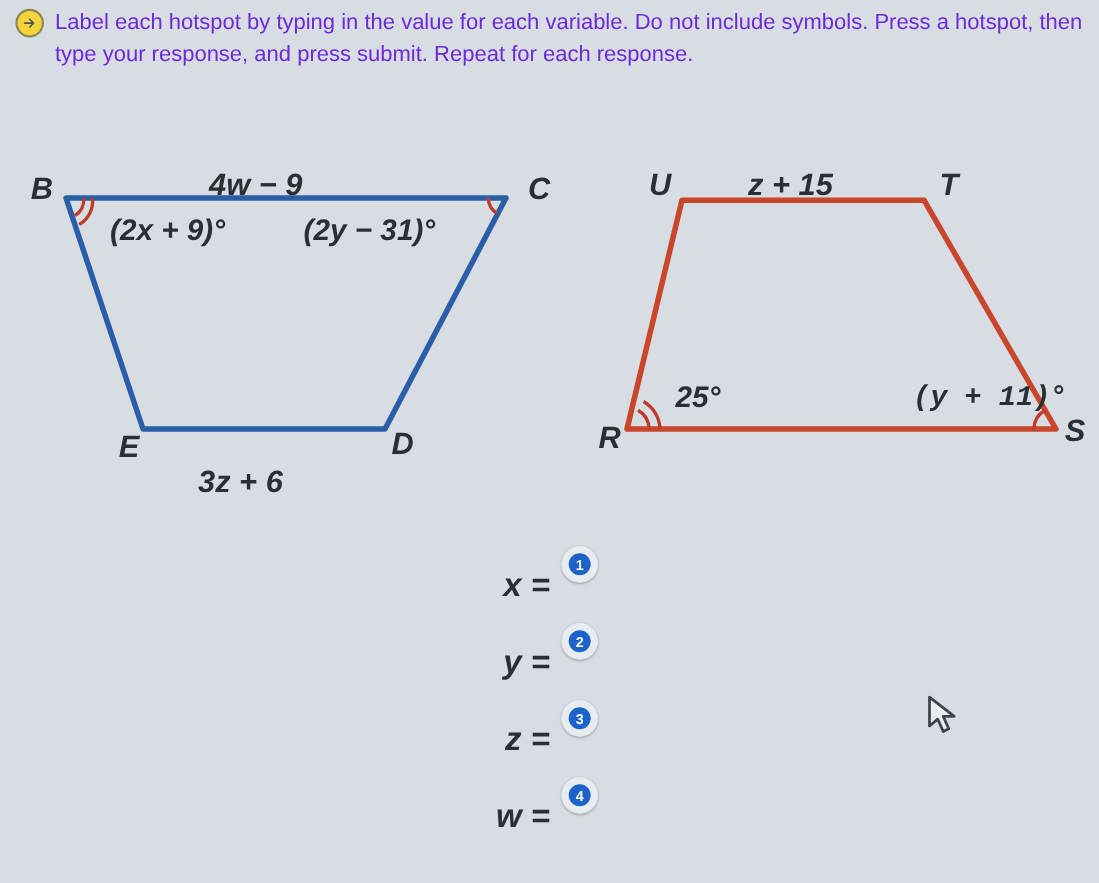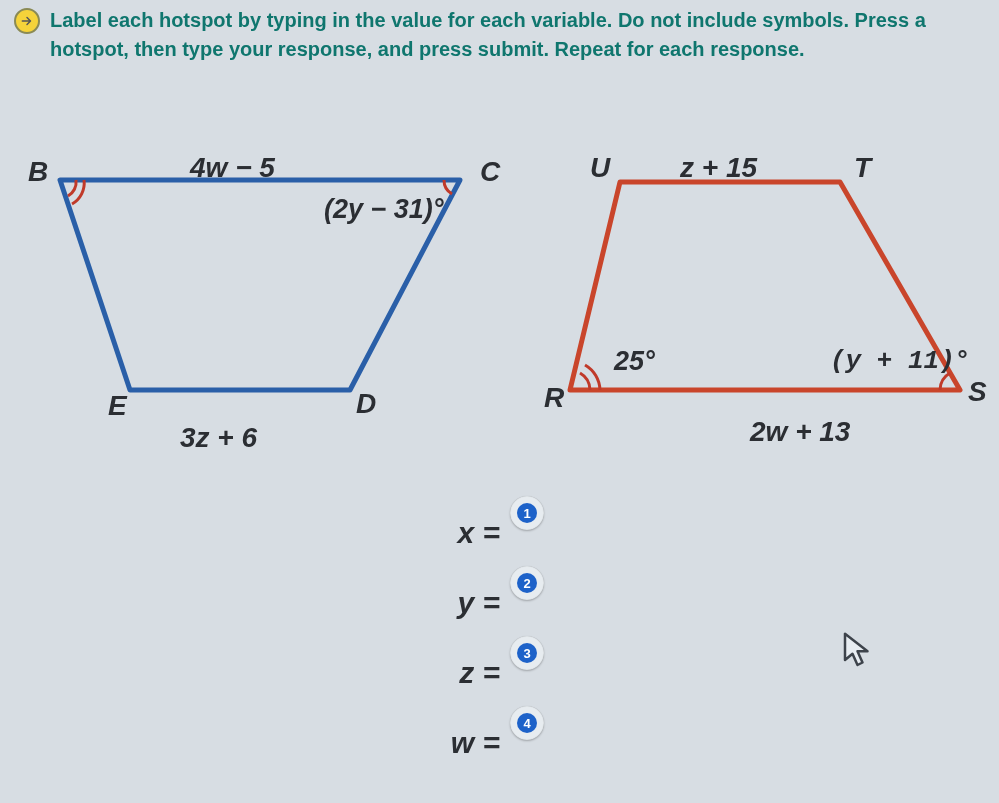--- a/index.html
+++ b/index.html
@@ -23,22 +23,22 @@
     border-radius: 50%;
     background: #f5d33a;
     border: 2px solid #8a8a55;
     display: flex; align-items: center; justify-content: center;
     flex-shrink: 0;
     margin-top: 2px;
   }
   .bullet svg { width: 14px; height: 14px; }
   .instruction-text {
     font-size: 20px;
-    font-weight: 700;
-    color: #0f766e;
+    font-weight: 400;
+    color: #6d28d9;
     line-height: 1.45;
     max-width: 940px;
   }
   .canvas {
     position: absolute;
     left: 0; top: 100px;
     width: 999px; height: 700px;
   }
   .lbl {
     position: absolute;
@@ -111,40 +111,40 @@
 
     <path d="M 26 10 A 16 16 0 0 1 18 26" fill="none" stroke="#c03a2a" stroke-width="3"></path>
     <path d="M 34 10 A 24 24 0 0 1 22 34" fill="none" stroke="#c03a2a" stroke-width="3"></path>
 
     <path d="M 394 10 A 16 16 0 0 0 402 24" fill="none" stroke="#c03a2a" stroke-width="3"></path>
   </svg>
   <div class="lbl vertex" style="left:28px; top:56px;">B</div>
   <div class="lbl vertex" style="left:480px; top:56px;">C</div>
   <div class="lbl vertex" style="left:108px; top:290px;">E</div>
   <div class="lbl vertex" style="left:356px; top:288px;">D</div>
-  <div class="lbl" style="left:190px; top:52px;">4w − 5</div>
-  <div class="lbl" style="left:276px; top:94px; font-size:27px;margin-left:48px;">(2y − 31)°</div>
+  <div class="lbl" style="left:190px; top:52px;">4w − 9</div>
+  <div class="lbl" style="left:100px; top:94px; font-size:27px;">(2x + 9)°</div>
+  <div class="lbl" style="left:276px; top:94px; font-size:27px;">(2y − 31)°</div>
   <div class="lbl" style="left:180px; top:322px;">3z + 6</div>
 
   <svg class="shape" style="left:560px; top:72px;" width="430" height="250">
     <polygon points="60,10 280,10 400,218 10,218" fill="none" stroke="#c9452b" stroke-width="5" stroke-linejoin="round"></polygon>
 
     <path d="M 30 218 A 20 20 0 0 0 20 201" fill="none" stroke="#c03a2a" stroke-width="3"></path>
     <path d="M 40 218 A 30 30 0 0 0 25 193" fill="none" stroke="#c03a2a" stroke-width="3"></path>
 
     <path d="M 380 218 A 20 20 0 0 1 390 201" fill="none" stroke="#c03a2a" stroke-width="3"></path>
   </svg>
   <div class="lbl vertex" style="left:590px; top:52px;">U</div>
   <div class="lbl vertex" style="left:854px; top:52px;">T</div>
   <div class="lbl vertex" style="left:544px; top:282px;">R</div>
   <div class="lbl vertex" style="left:968px; top:276px;">S</div>
   <div class="lbl" style="left:680px; top:52px;">z + 15</div>
   <div class="lbl" style="left:614px; top:246px; font-size:27px;">25°</div>
   <div class="lbl" style="left:830px; top:246px; font-size:26px;font-family:Liberation Mono, monospace;">(y + 11)°</div>
-  <div class="lbl" style="left:750px; top:316px;">2w + 13</div>
 
   <div class="answers">
     <div class="row">
       <span class="eq">x =</span>
       <div class="hotspot">
           <div class="inner">1</div>
         </div>
     </div>
     <div class="row">
       <span class="eq">y =</span>

